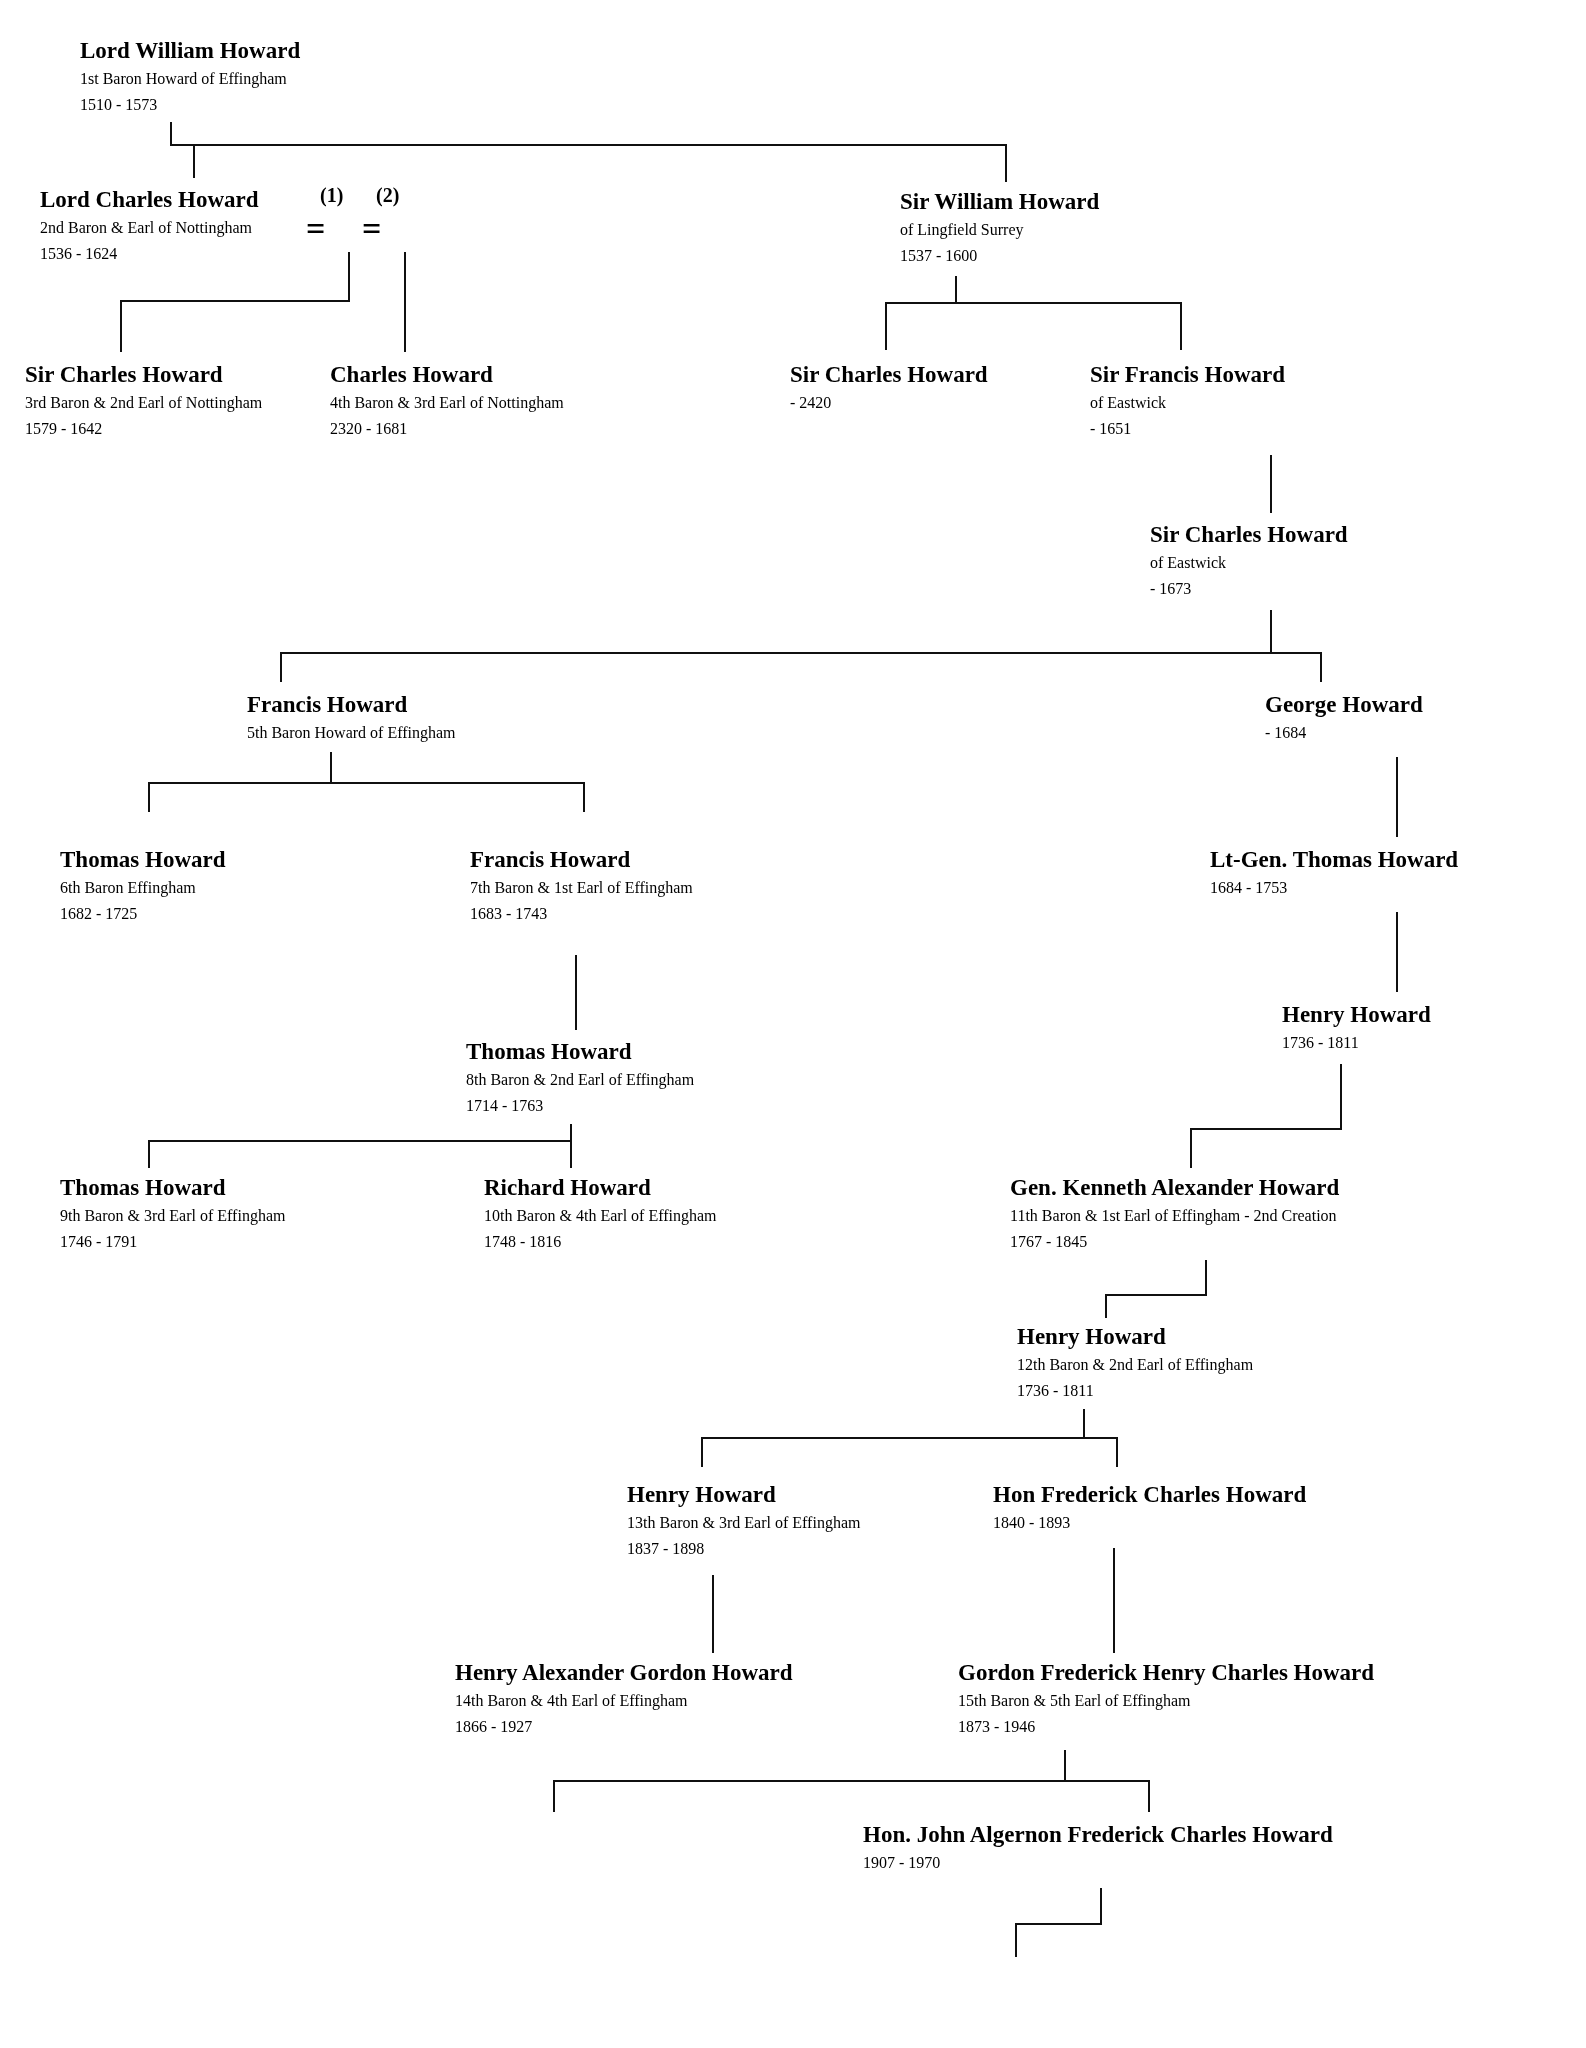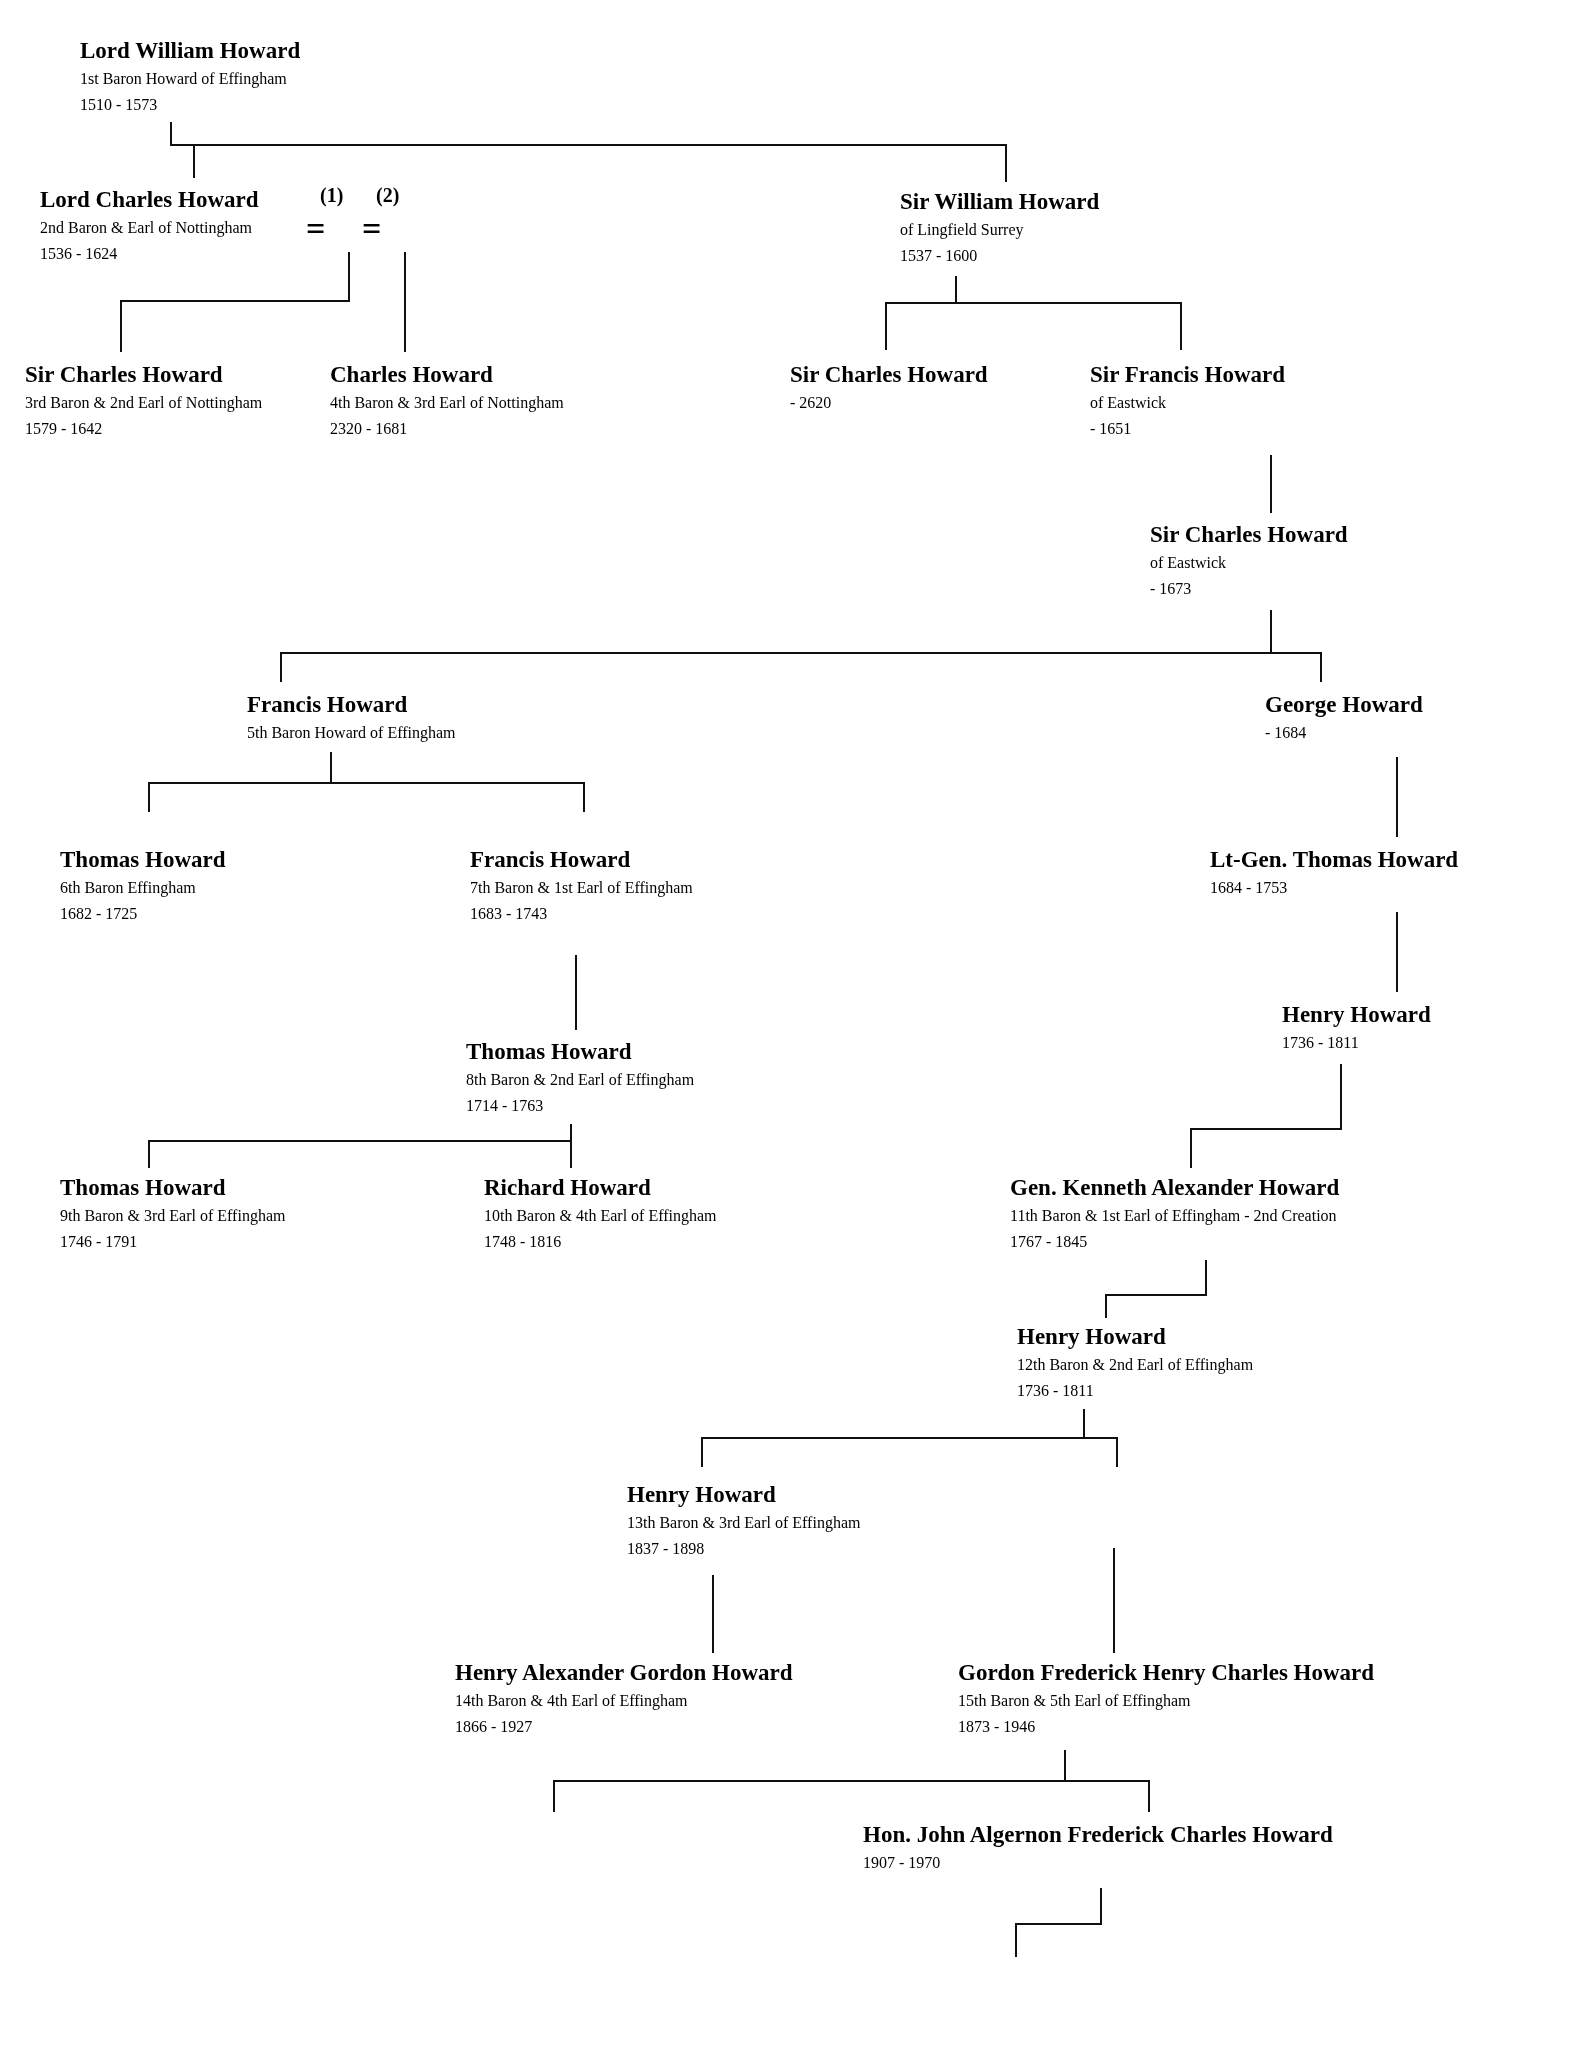--- a/index.html
+++ b/index.html
@@ -56,21 +56,21 @@
   </div>
 
   <div class="node" style="left:330px;top:360px">
     <div class="pname">Charles Howard</div>
     <div class="psub">4th Baron &amp; 3rd Earl of Nottingham</div>
     <div class="psub">2320 - 1681</div>
   </div>
 
   <div class="node" style="left:790px;top:360px">
     <div class="pname">Sir Charles Howard</div>
-    <div class="psub">- 2620</div>
+    <div class="psub">- 2420</div>
   </div>
 
   <div class="node" style="left:1090px;top:360px">
     <div class="pname">Sir Francis Howard</div>
     <div class="psub">of Eastwick</div>
     <div class="psub">- 1651</div>
   </div>
 
   <div class="node" style="left:1150px;top:520px">
     <div class="pname">Sir Charles Howard</div>
@@ -139,20 +139,24 @@
     <div class="psub">12th Baron &amp; 2nd Earl of Effingham</div>
     <div class="psub">1736 - 1811</div>
   </div>
 
   <div class="node" style="left:627px;top:1480px">
     <div class="pname">Henry Howard</div>
     <div class="psub">13th Baron &amp; 3rd Earl of Effingham</div>
     <div class="psub">1837 - 1898</div>
   </div>
 
+  <div class="node" style="left:993px;top:1480px">
+    <div class="pname">Hon Frederick Charles Howard</div>
+    <div class="psub">1840 - 1893</div>
+  </div>
 
   <div class="node" style="left:455px;top:1658px">
     <div class="pname">Henry Alexander Gordon Howard</div>
     <div class="psub">14th Baron &amp; 4th Earl of Effingham</div>
     <div class="psub">1866 - 1927</div>
   </div>
 
   <div class="node" style="left:958px;top:1658px">
     <div class="pname">Gordon Frederick Henry Charles Howard</div>
     <div class="psub">15th Baron &amp; 5th Earl of Effingham</div>

